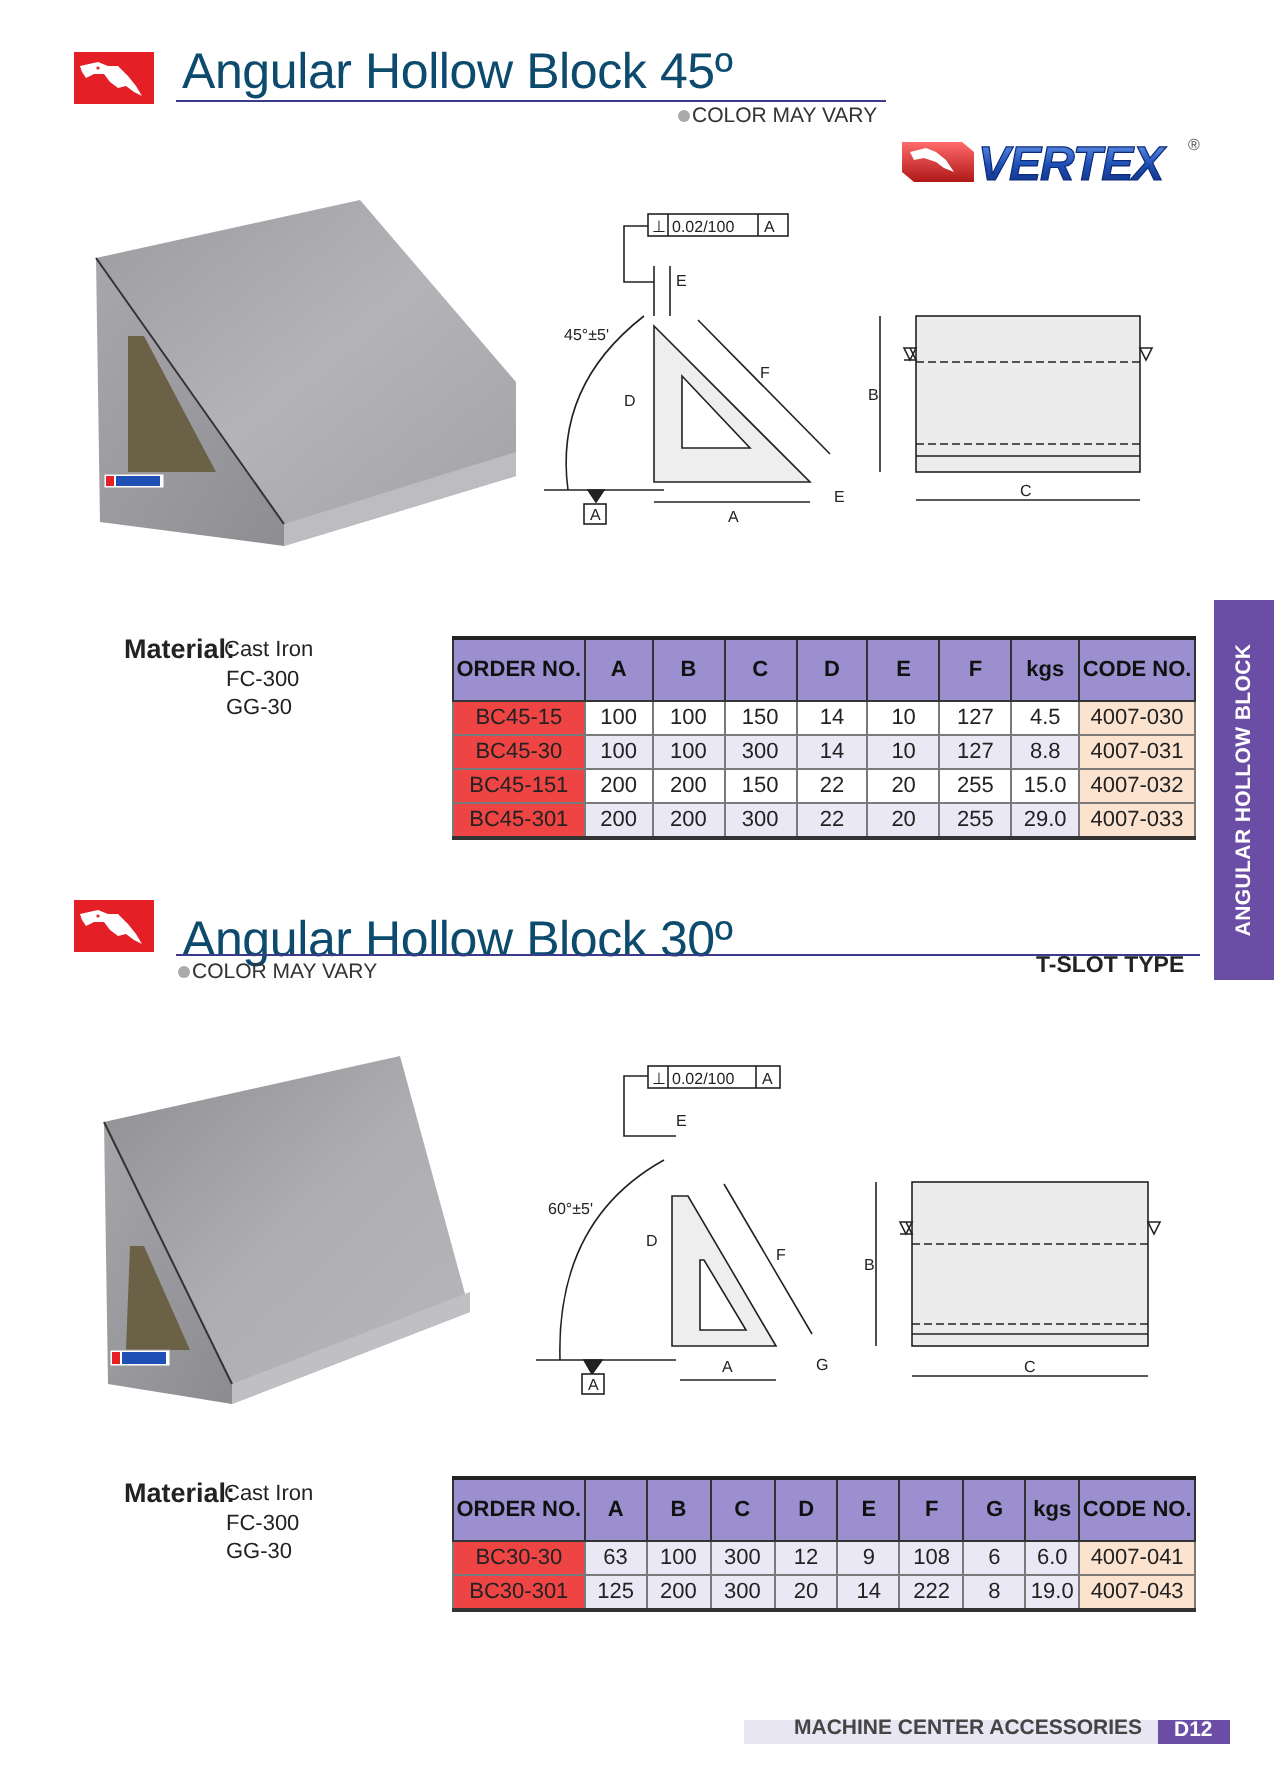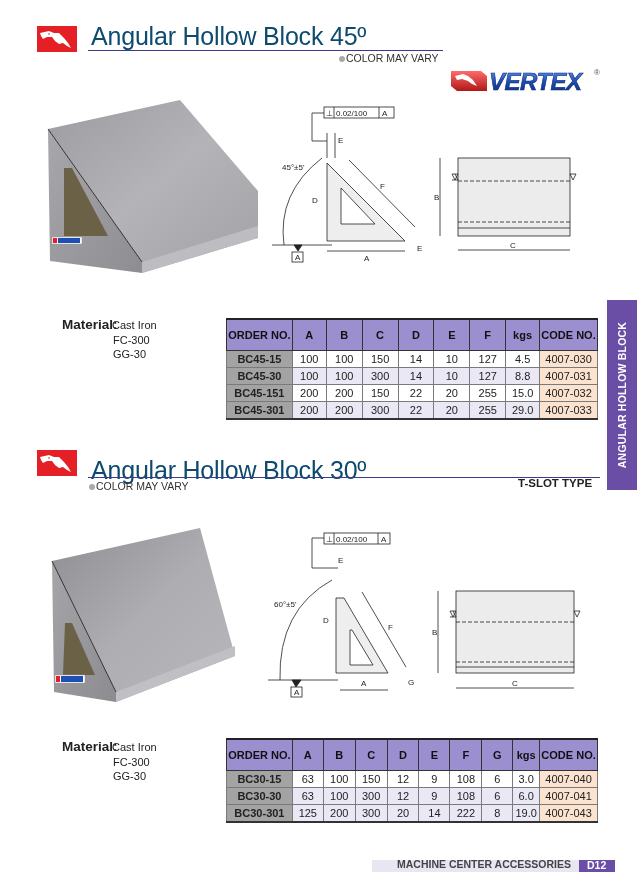--- a/index.html
+++ b/index.html
@@ -23,21 +23,21 @@
 
   
   .material { position:absolute; font-size:11px; color:#222; }
   .material .mlabel { font-size:13.5px; font-weight:bold; color:#222; }
   .material .mline { position:absolute; white-space:nowrap; }
 
   
   table.spec { position:absolute; border-collapse:collapse; font-size:11px; color:#222; }
   table.spec th { background:#9b8fd0; color:#111; font-weight:bold; height:30px; border:1px solid #333; border-top:2px solid #222; padding:0; text-align:center; }
   table.spec td { height:16px; border:1px solid #7a7a7a; padding:0; text-align:center; }
-  table.spec td.order { background:#a3a3a3; font-weight:bold; }
+  table.spec td.order { background:#ef4444; font-weight:normal; }
   table.spec td.code { background:#fbe3d0; }
   table.spec tr.odd td.mid { background:#ffffff; }
   table.spec tr.even td.mid { background:#ebe8f5; }
   table.spec tr:last-child td { border-bottom:2px solid #333; }
 
   
   .product { position:absolute; }
 
   
   .drawing { position:absolute; }
@@ -339,32 +339,20 @@
     <th>C</th>
     <th>D</th>
     <th>E</th>
     <th>F</th>
     <th>G</th>
     <th>kgs</th>
     <th>CODE NO.</th>
   </tr>
     </thead>
   <tbody>
-    <tr class="odd">
-      <td class="order">BC30-15</td>
-      <td class="mid">63</td>
-      <td class="mid">100</td>
-      <td class="mid">150</td>
-      <td class="mid">12</td>
-      <td class="mid">9</td>
-      <td class="mid">108</td>
-      <td class="mid">6</td>
-      <td class="mid">3.0</td>
-      <td class="code">4007-040</td>
-    </tr>
     <tr class="even">
       <td class="order">BC30-30</td>
       <td class="mid">63</td>
       <td class="mid">100</td>
       <td class="mid">300</td>
       <td class="mid">12</td>
       <td class="mid">9</td>
       <td class="mid">108</td>
       <td class="mid">6</td>
       <td class="mid">6.0</td>

